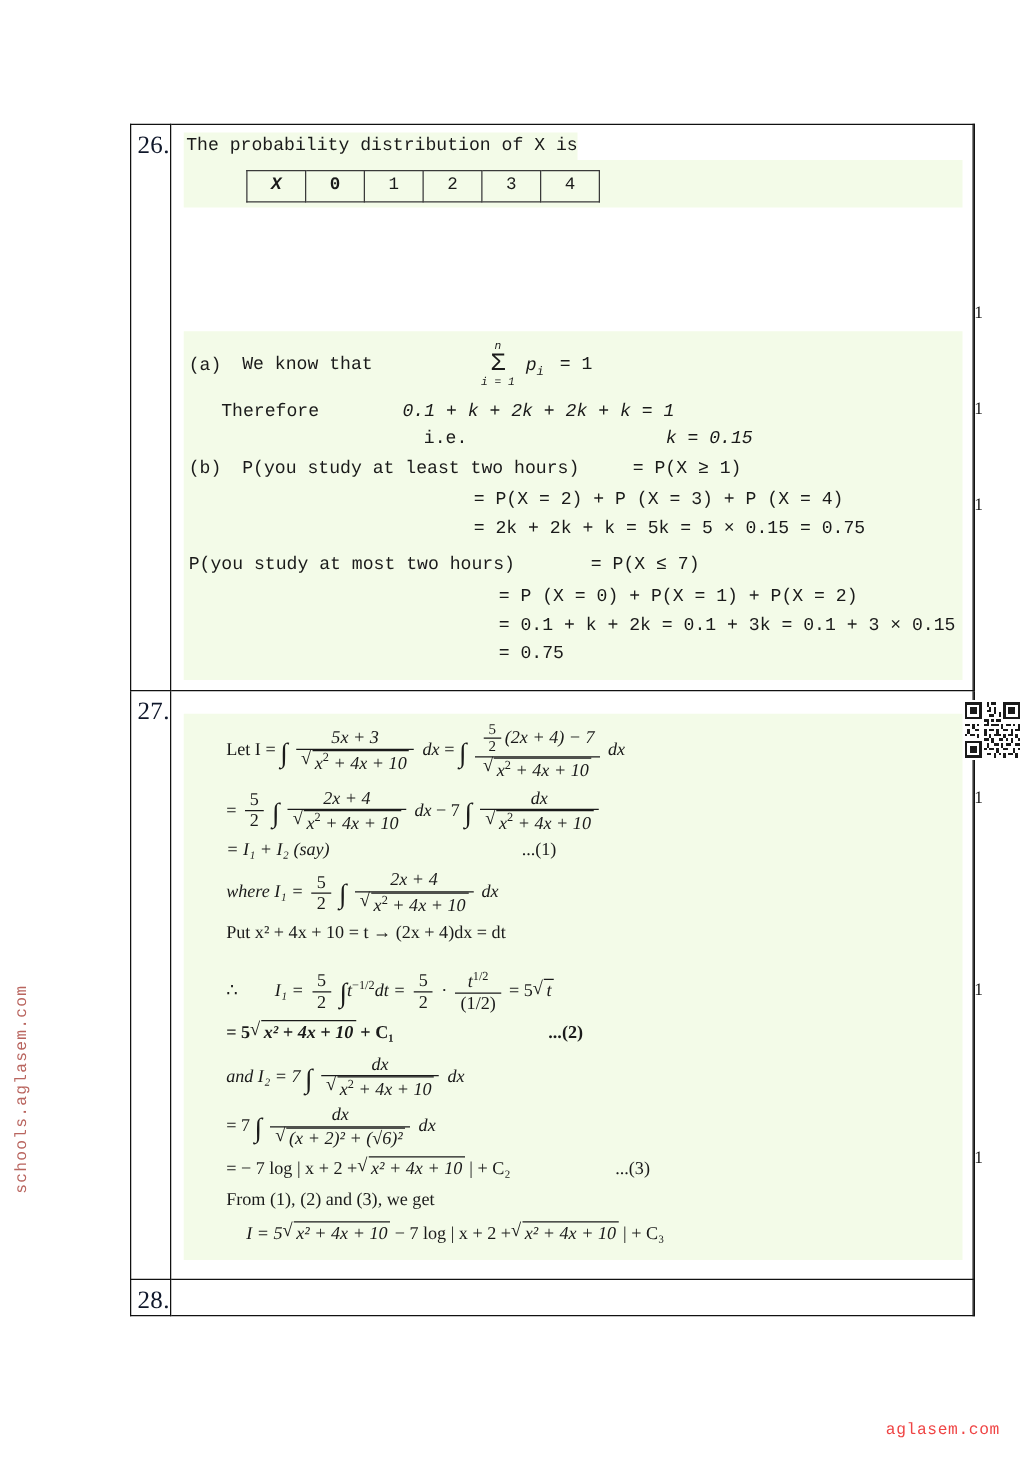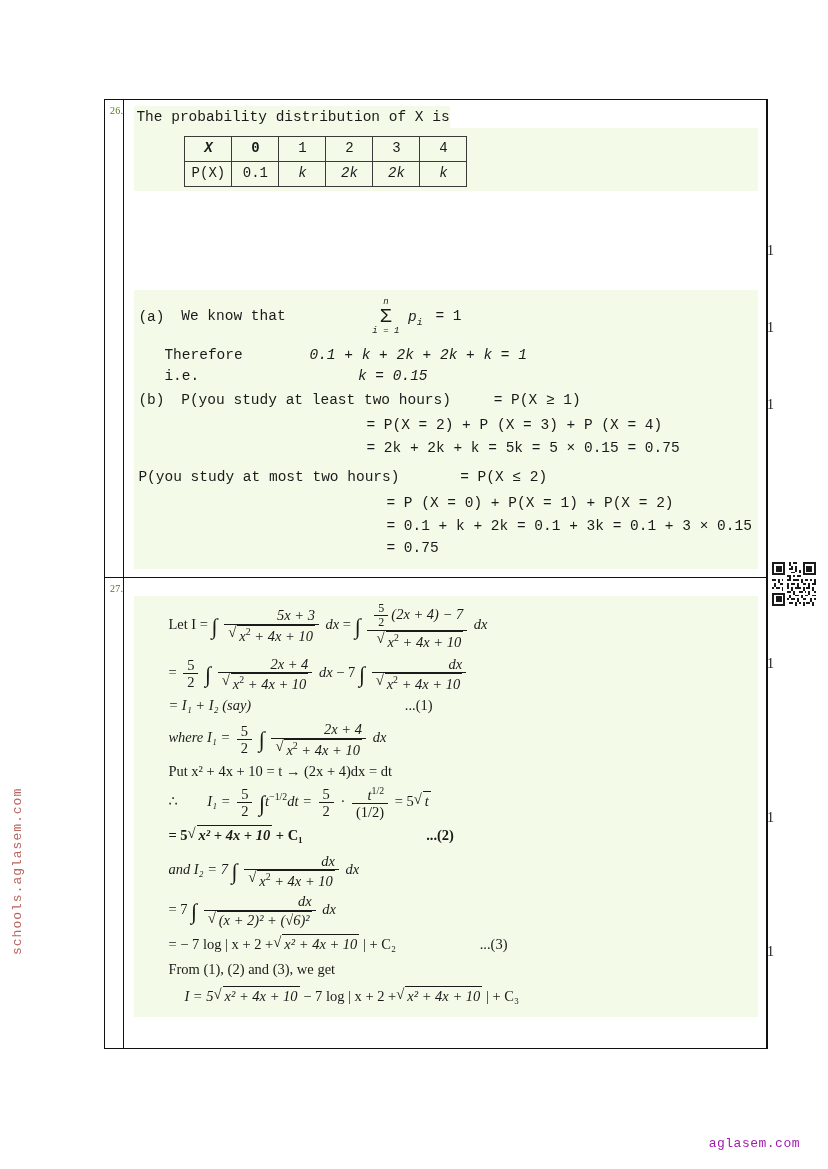--- a/index.html
+++ b/index.html
@@ -17,39 +17,39 @@
   .ans-table td{
     border:1px solid #111;
     vertical-align:top;
     padding:0;
   }
   .col-qno{width:40px;}
   .col-body{width:530px;}
   .col-marks{width:62px;}
 
   .qno{
-    font-size:10px;padding:5px 0 0 5px;color:#4d7c0f;
+    font-size:20px;padding:5px 0 0 5px;color:#0f172a;
     letter-spacing:.3px;
   }
   .body-cell{position:relative;padding:6px 8px 8px 10px;}
   .marks-cell{position:relative;}
   .mark{
     position:absolute;left:0;right:0;text-align:center;
     font-size:14px;color:#1a1a1a;
   }
 
   
   .line{position:relative;font-size:14.5px;line-height:1.35;white-space:nowrap;}
   .it{font-style:italic;}
   .sm{font-size:12px;}
   sup{font-size:.68em;vertical-align:super;}
   sub{font-size:.68em;vertical-align:sub;}
 
   
-  .frac{display:inline-block;vertical-align:middle;text-align:right;line-height:1.12;margin:0 3px;}
+  .frac{display:inline-block;vertical-align:middle;text-align:center;line-height:1.12;margin:0 3px;}
   .frac .num{display:block;padding:0 4px;border-bottom:1px solid #1a1a1a;}
   .frac .den{display:block;padding:0 4px;}
   
   .rad{display:inline-block;position:relative;padding-left:9px;}
   .rad::before{content:"\221A";position:absolute;left:0;top:-1px;font-size:1.02em;}
   .rad .rb{display:inline-block;border-top:1px solid #1a1a1a;padding:0 2px;}
   .intg{font-size:22px;line-height:0;vertical-align:-5px;font-family:"Liberation Serif",serif;}
 
   
   .hl{background:#f3fbe8;}
@@ -74,21 +74,21 @@
   
   .wm-side{
     position:absolute;left:10px;top:955px;
     font-family:"Liberation Mono", monospace;font-size:13px;
     color:#b9655f;letter-spacing:1px;white-space:nowrap;
     transform:rotate(-90deg);transform-origin:left top;
   }
   .wm-bottom{
     position:absolute;right:28px;bottom:18px;
     font-family:"Liberation Mono", monospace;font-size:13px;
-    color:#a21caf;letter-spacing:.5px;
+    color:#ef4444;letter-spacing:.5px;
   }
   
   .qr{position:absolute;left:770px;top:560px;width:48px;height:48px;}
   .qr rect{shape-rendering:crispEdges;}
 </style>
 </head>
 <body>
 
 <div class="page">
 
@@ -109,28 +109,20 @@
               <table class="pd">
                 <tbody>
                   <tr>
                     <td class="c0 hdr it">X</td>
                     <td class="c hdr">0</td>
                     <td class="c">1</td>
                     <td class="c">2</td>
                     <td class="c">3</td>
                     <td class="c">4</td>
                   </tr>
-                  <tr>
-                    <td class="c0">P(X)</td>
-                    <td class="c">0.1</td>
-                    <td class="c it">k</td>
-                    <td class="c it">2k</td>
-                    <td class="c it">2k</td>
-                    <td class="c it">k</td>
-                  </tr>
                 </tbody>
               </table>
             </div>
 
             
             <div class="hl" style="margin-top:94px;padding:8px 6px 10px 4px;">
 
               <div class="line" style="margin-bottom:10px;">
                 <span>(a)</span>
                 <span style="margin-left:8px;">We know that</span>
@@ -143,37 +135,37 @@
                   <span class="it">p</span><sub class="it">i</sub>
                   <span style="margin-left:4px;">= 1</span>
                 </span>
               </div>
 
               <div class="line" style="margin:2px 0 2px 26px;">
                 <span>Therefore</span>
                 <span style="display:inline-block;margin-left:58px;text-align:center;" class="it">0.1 + k + 2k + 2k + k = 1</span>
               </div>
 
-              <div class="line" style="margin:2px 0 2px 26px;">
+              <div class="line" style="margin:2px 0 2px 26px;text-align:center;">
                 <span>i.e.</span>
                 <span style="display:inline-block;margin-left:150px;" class="it">k = 0.15</span>
               </div>
 
               <div class="line" style="margin-top:4px;">
                 <span>(b)</span>
                 <span style="margin-left:8px;">P(you study at least two hours)</span>
                 <span style="display:inline-block;margin-left:34px;">= P(X ≥ 1)</span>
               </div>
 
               <div class="line" style="margin:6px 0 0 228px;">= P(X = 2) + P (X = 3) + P (X = 4)</div>
               <div class="line" style="margin:3px 0 0 228px;">= 2k + 2k + k = 5k = 5 × 0.15 = 0.75</div>
 
               <div class="line" style="margin-top:10px;">
                 <span>P(you study at most two hours)</span>
-                <span style="display:inline-block;margin-left:52px;">= P(X ≤ 2)</span>
+                <span style="display:inline-block;margin-left:52px;">= P(X ≤ 7)</span>
               </div>
 
               <div class="line" style="margin:6px 0 0 248px;">= P (X = 0) + P(X = 1) + P(X = 2)</div>
               <div class="line" style="margin:3px 0 0 248px;">= 0.1 + k + 2k = 0.1 + 3k = 0.1 + 3 × 0.15</div>
               <div class="line" style="margin:3px 0 0 248px;">= 0.75</div>
             </div>
           </div>
         </td>
 
         <td class="col-marks">
@@ -259,21 +251,21 @@
                 <span class="intg">∫</span>
                 <span class="frac">
                   <span class="num it">2x + 4</span>
                   <span class="den">
                     <span class="rad"><span class="rb"><span class="it">x</span><sup>2</sup><span class="it"> + 4x + 10</span></span></span>
                   </span>
                 </span>
                 <span class="it">dx</span>
               </div>
 
-              <div class="line" style="margin-bottom:4px;">Put x² + 4x + 10 = t → (2x + 4)dx = dt</div>
+              <div class="line" style="margin-bottom:20px;">Put x² + 4x + 10 = t → (2x + 4)dx = dt</div>
 
               <div class="line" style="margin-bottom:4px;">
                 <span>∴</span>
                 <span style="display:inline-block;margin-left:26px;" class="it">I₁ =</span>
                 <span class="frac">
                   <span class="num">5</span>
                   <span class="den">2</span>
                 </span>
                 <span class="intg">∫</span><span class="it">t</span><sup>−1/2</sup><span class="it">dt =</span>
                 <span class="frac">
@@ -337,20 +329,31 @@
 
         <td class="col-marks">
           <div class="marks-cell" style="height:470px;">
             <div class="mark" style="top:78px;">1</div>
             <div class="mark" style="top:232px;">1</div>
             <div class="mark" style="top:366px;">1</div>
           </div>
         </td>
       </tr>
 
+      <tr>
+        <td class="col-qno">
+          <div class="qno">28.</div>
+        </td>
+        <td class="col-body" style="height:20px;">
+          <div class="body-cell"></div>
+        </td>
+        <td class="col-marks">
+          <div class="marks-cell" style="height:20px;"></div>
+        </td>
+      </tr>
 
     </tbody>
   </table>
 
   <svg class="qr" viewBox="0 0 25 25">
     <rect x="0" y="0" width="25" height="25" fill="#ffffff"></rect>
     <g fill="#1a1a1a">
       <rect x="1" y="1" width="7" height="1"></rect>
         <rect x="1" y="7" width="7" height="1"></rect>
       <rect x="1" y="1" width="1" height="7"></rect>

